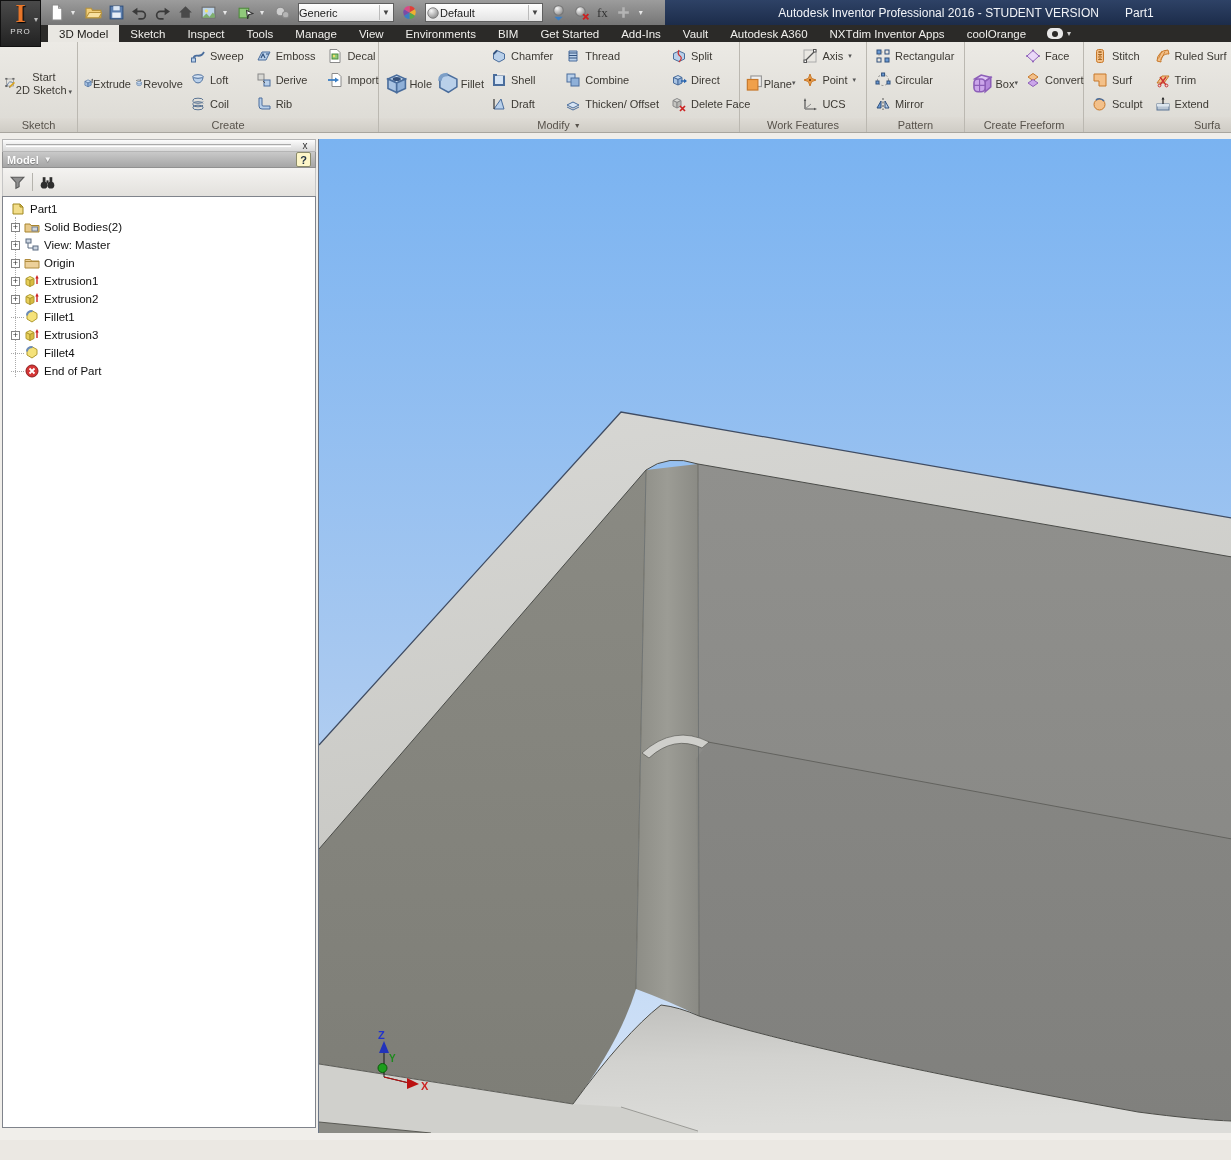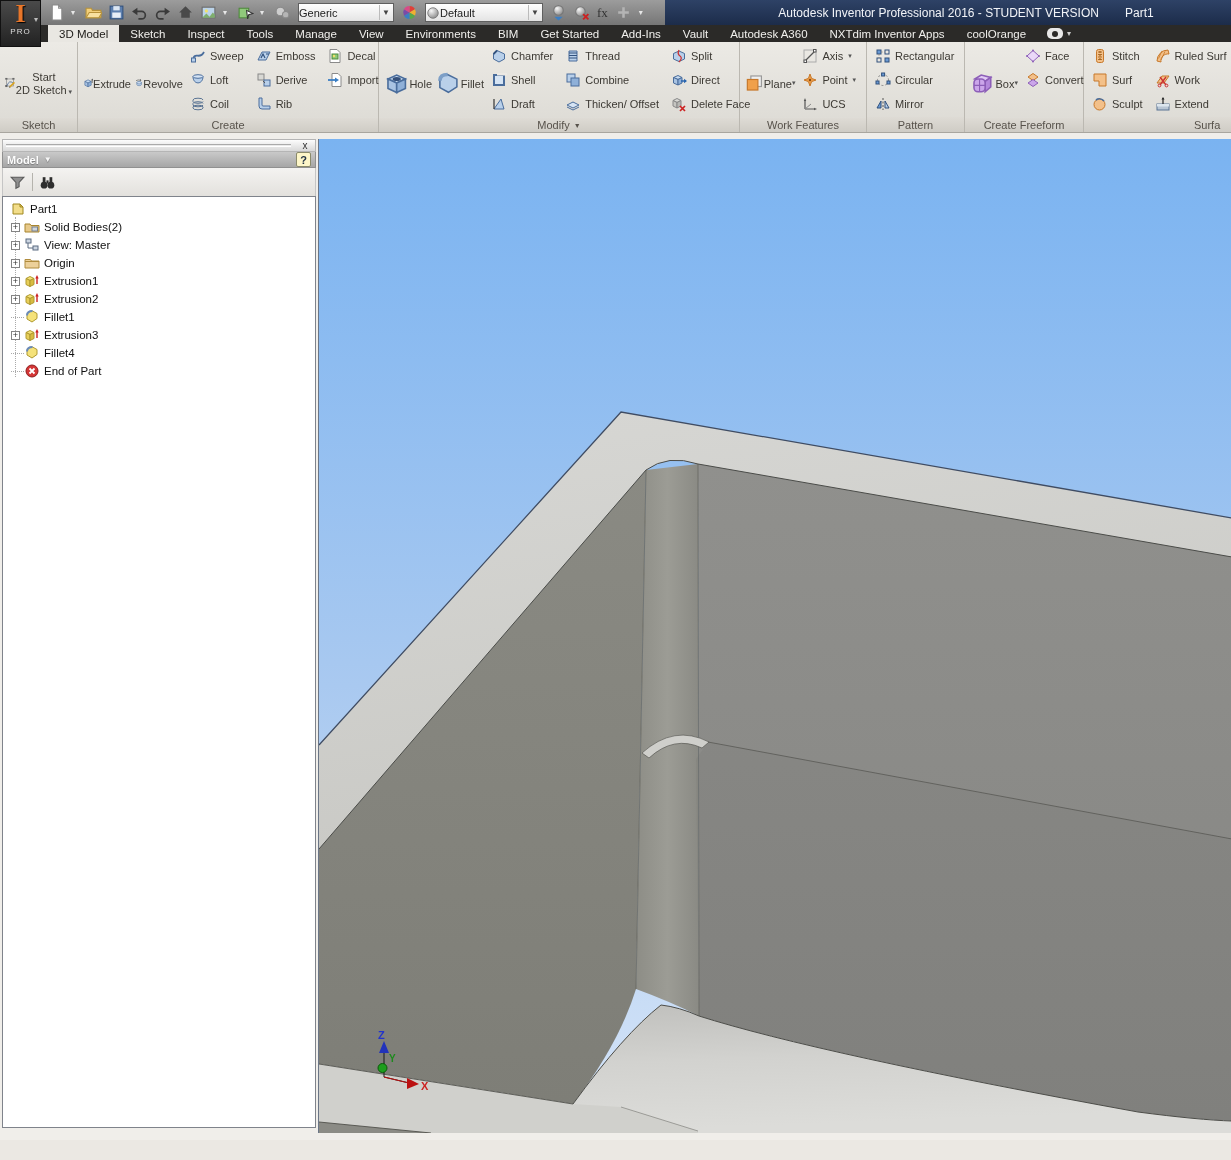--- a/index.html
+++ b/index.html
@@ -706,21 +706,21 @@
               </div>
               <div class="sb">
                 <span class="mi">
                   <svg viewBox="0 0 16 16" width="100%" height="100%">
                     <path d="M2,11 l5,-7 h7 l-5,7 z" fill="#f3c089" stroke="#c7782a"></path>
                     <path d="M5,5 l6,8 M11,5 l-6,8" stroke="#cc3333" stroke-width="1.4"></path>
                     <circle cx="4.5" cy="13.5" r="1.4" fill="none" stroke="#cc3333"></circle>
                     <circle cx="11.5" cy="13.5" r="1.4" fill="none" stroke="#cc3333"></circle>
                   </svg>
                 </span>
-                <span class="sb-label">Work</span>
+                <span class="sb-label">Trim</span>
               </div>
               <div class="sb">
                 <span class="mi">
                   <svg viewBox="0 0 16 16" width="100%" height="100%">
                     <rect x="2" y="8" width="12" height="6" fill="#b9c6d4" stroke="#5a7494"></rect>
                     <rect x="2" y="8" width="12" height="2.5" fill="#dde6ee"></rect>
                     <line x1="8" y1="8" x2="8" y2="2.5" stroke="#222" stroke-width="1.2"></line>
                     <polygon points="6.5,3.5 9.5,3.5 8,1" fill="#222"></polygon>
                   </svg>
                 </span>

